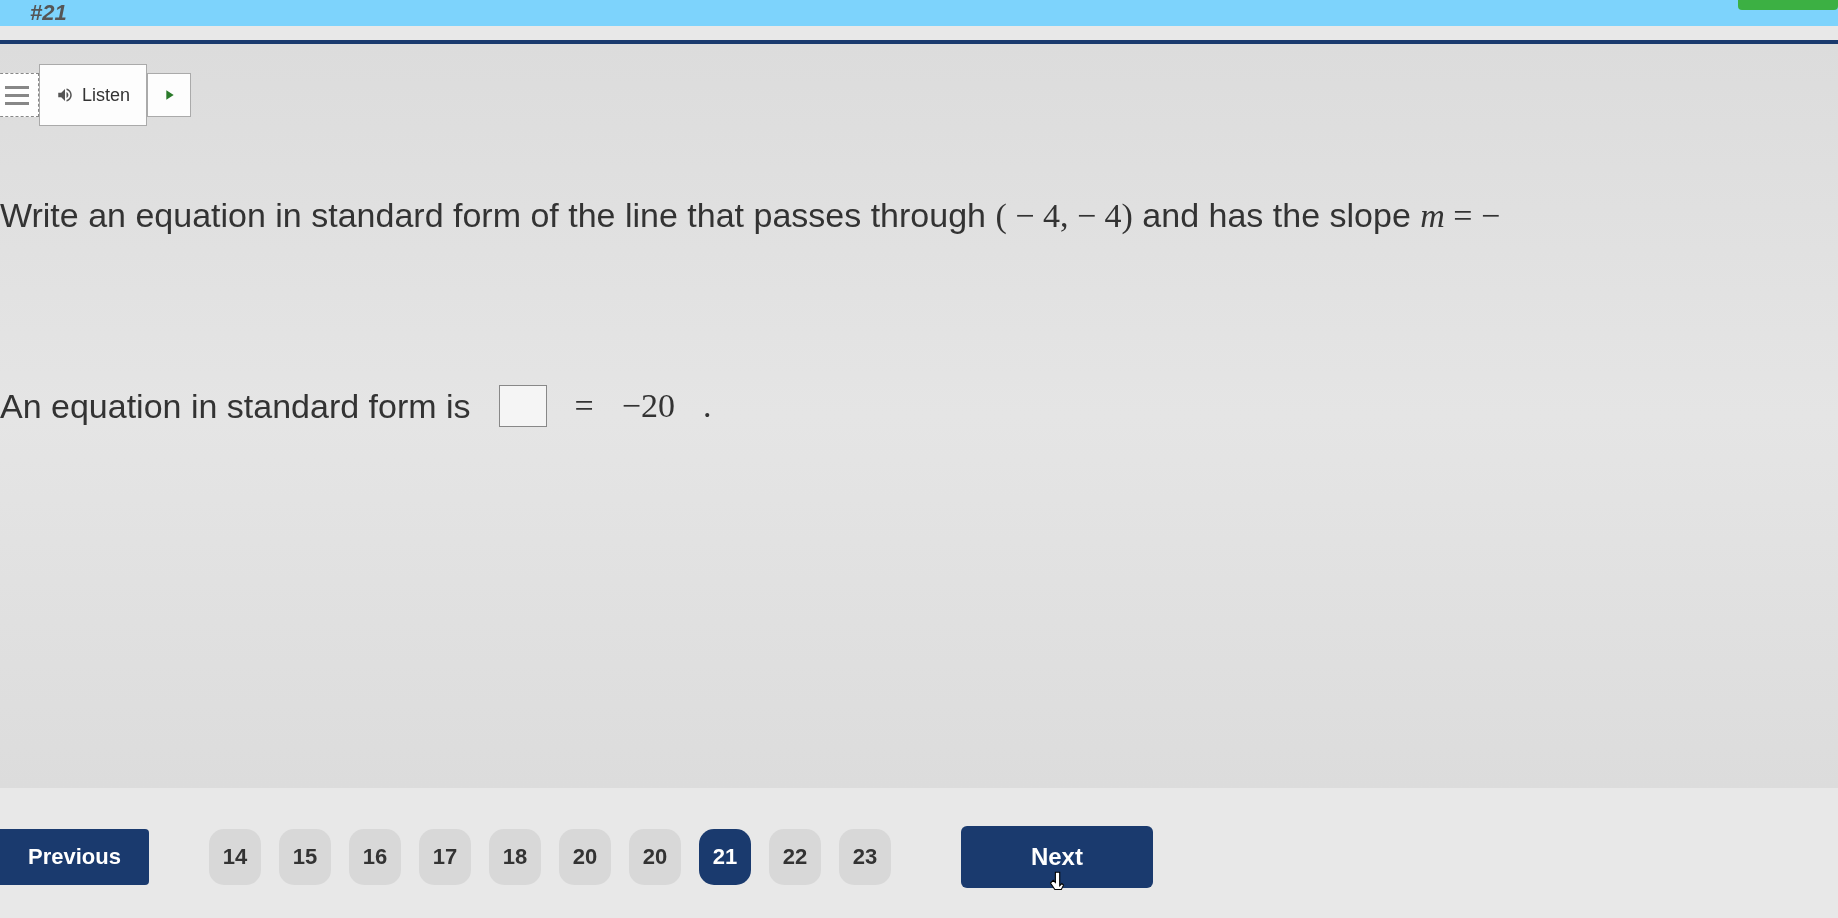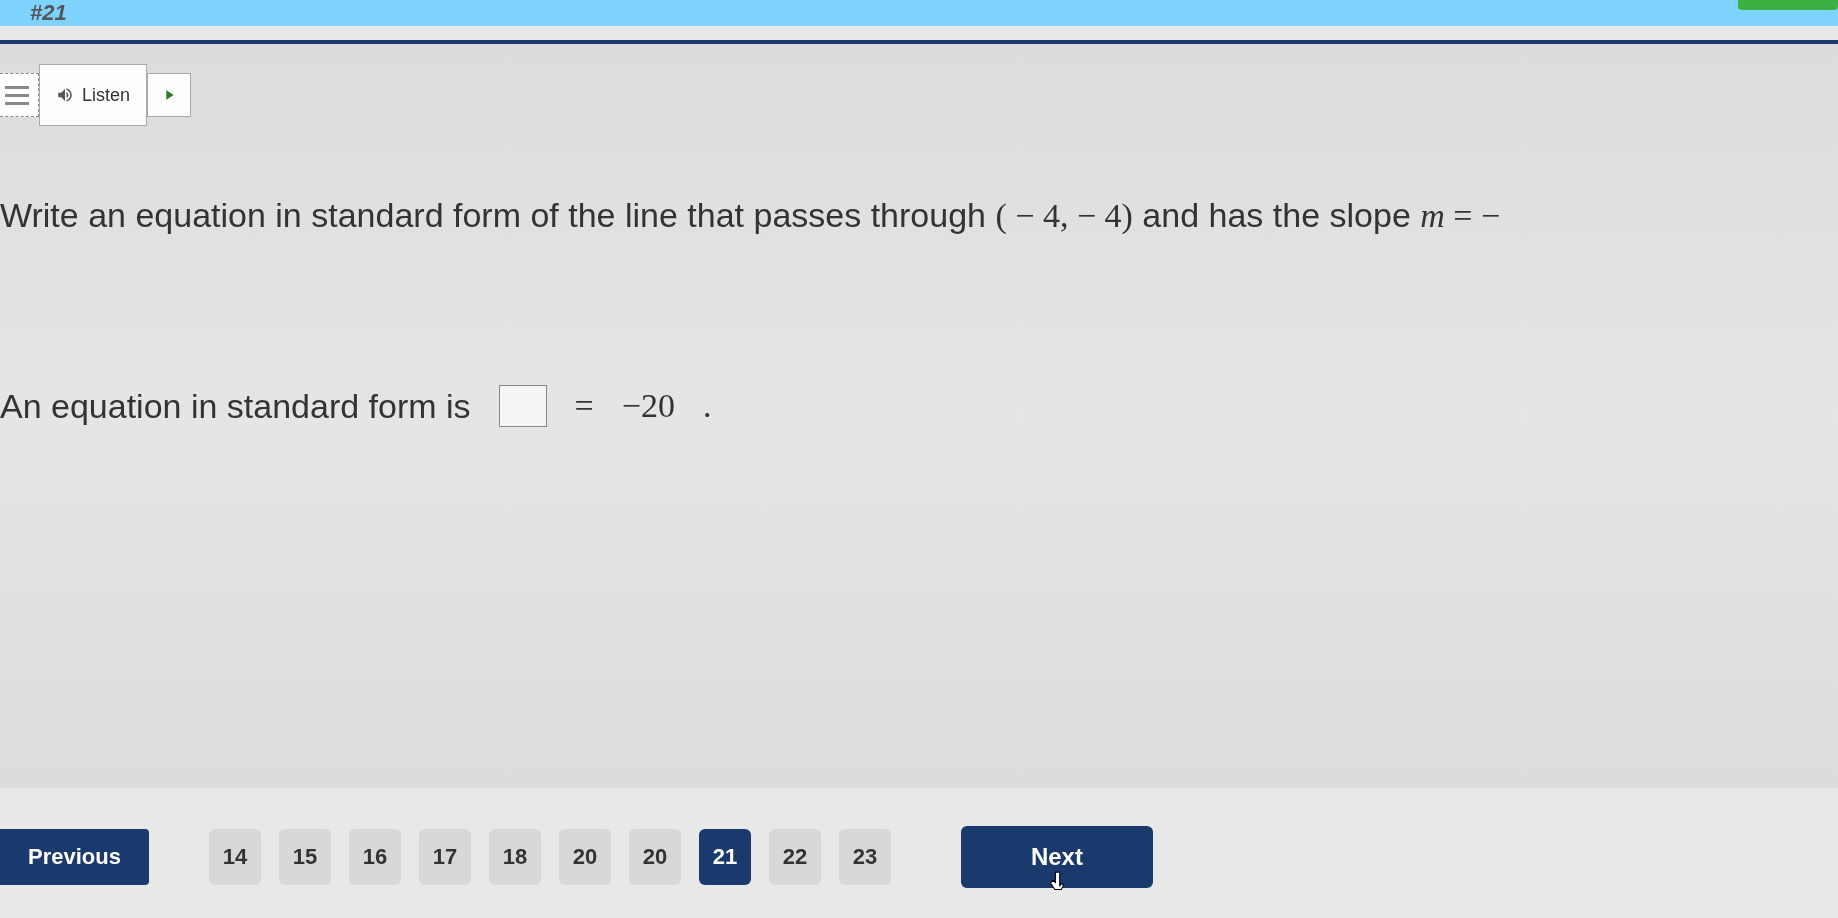--- a/index.html
+++ b/index.html
@@ -164,21 +164,21 @@
     .page-numbers {
       display: flex;
       gap: 18px;
       margin-left: 40px;
     }
     .page-num {
       width: 52px;
       height: 56px;
       background: #d8d8d8;
       border: none;
-      border-radius: 6px;
+      border-radius: 15px;
       font-size: 22px;
       font-weight: bold;
       color: #333;
       cursor: pointer;
       display: flex;
       align-items: center;
       justify-content: center;
     }
     .page-num.active {
       background: #1a3a6e;

